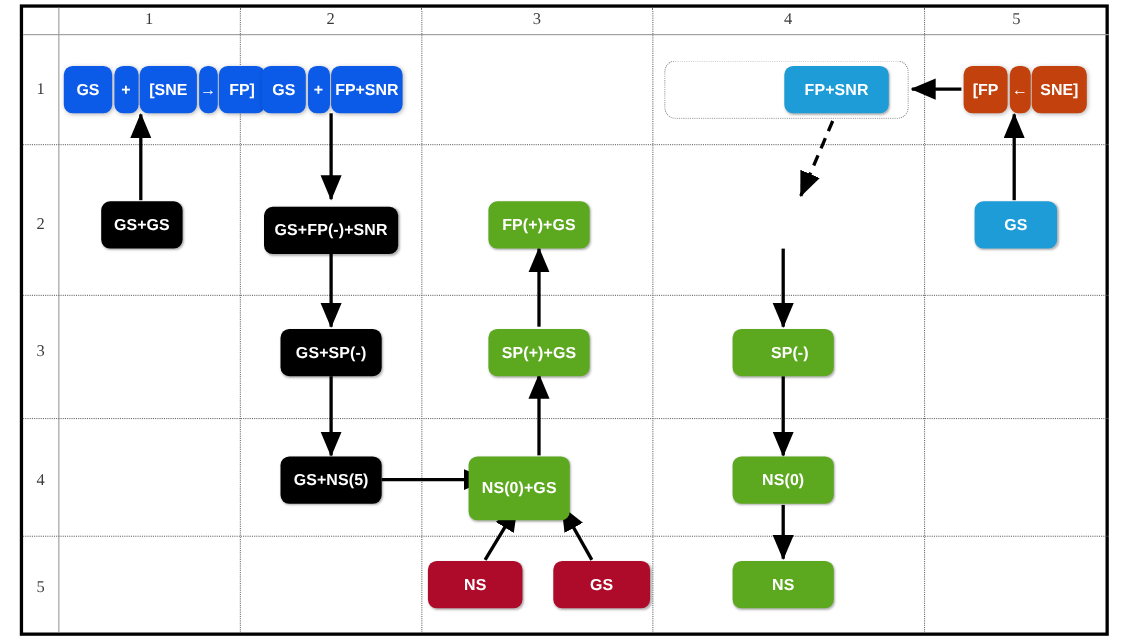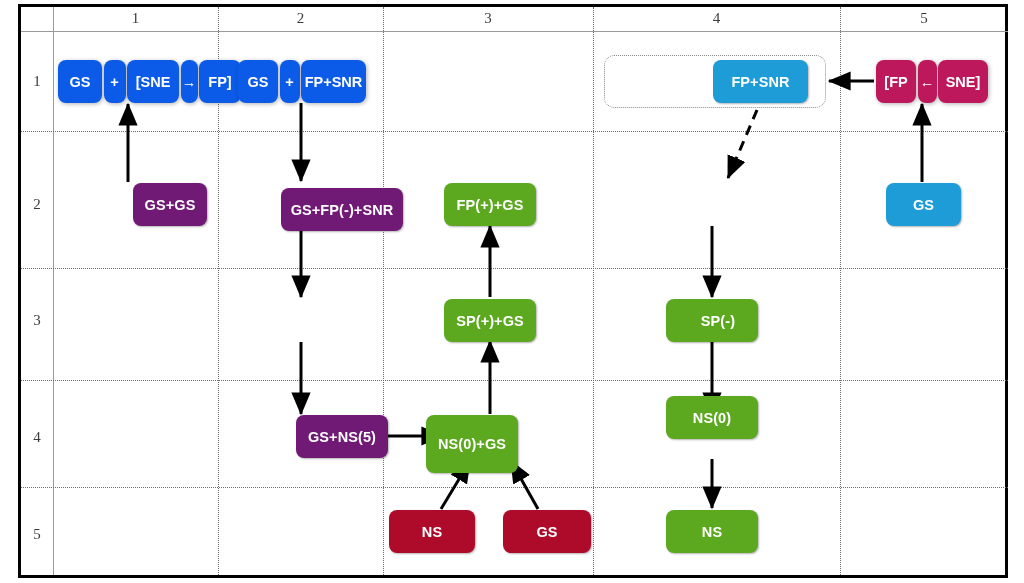--- a/index.html
+++ b/index.html
@@ -66,21 +66,21 @@
     justify-content: center;
     border-radius: 8px;
     color: #ffffff;
     font-size: 14.5px;
     font-weight: bold;
     letter-spacing: .1px;
     white-space: nowrap;
     text-align: center;
     box-shadow: 1px 1px 2px rgba(0,0,0,.30);
   }
-  .node.blue      { background: #701a75; margin-left: 41px; }
+  .node.blue      { background: #000000; }
   .node.lightblue { background: #1E9CD7; }
   .node.green     { background: #5CA81F; }
   .node.darkred   { background: #AE0B2B; }
 
   
   .composite {
     position: absolute;
     display: flex;
     align-items: stretch;
     gap: 1.5px;
@@ -91,21 +91,21 @@
     align-items: center;
     justify-content: center;
     border-radius: 8px;
     color: #ffffff;
     font-size: 14.5px;
     font-weight: bold;
     white-space: nowrap;
     padding: 0 4px;
   }
   .composite.blue .chip      { background: #0B5BE8; }
-  .composite.lightblue .chip { background: #be185d; }
+  .composite.lightblue .chip { background: #c2410c; }
 
   
   .group-box {
     position: absolute;
     border: 1.6px dotted #8a8a8a;
     border-radius: 10px;
     background: transparent;
   }
 
   
@@ -195,33 +195,34 @@
 
   <div class="node blue" style="left:92px; top:183px; width:74px; height:43px;">GS+GS</div>
 
   <div class="composite blue" style="left:238px; top:60px; height:43px;">
     <span class="chip" style="width:40px">GS</span>
     <span class="chip" style="width:20px">+</span>
     <span class="chip" style="width:65px">FP+SNR</span>
   </div>
 
   <div class="node blue" style="left:240px; top:188px; width:122px; height:43px;">GS+FP(-)+SNR</div>
+  <div class="node blue" style="left:255px; top:299px; width:92px; height:43px;">GS+SP(-)</div>
   <div class="node blue" style="left:255px; top:415px; width:92px; height:43px;">GS+NS(5)</div>
 
   <div class="node green" style="left:444px; top:299px; width:92px; height:43px;">SP(+)+GS</div>
   <div class="node green" style="left:444px; top:183px; width:92px; height:43px;">FP(+)+GS</div>
   <div class="node green" style="left:426px; top:415px; width:92px; height:58px;">NS(0)+GS</div>
   <div class="node darkred" style="left:389px; top:510px; width:86px; height:43px;">NS</div>
   <div class="node darkred" style="left:503px; top:510px; width:88px; height:43px;">GS</div>
 
   <div class="group-box" style="left:604px; top:55px; width:222px; height:53px;"></div>
   <div class="node lightblue" style="left:713px; top:60px; width:95px; height:43px;">FP+SNR</div>
 
   <div class="node green" style="left:666px; top:299px; width:92px; height:43px;padding-left:12px;">SP(-)</div>
-  <div class="node green" style="left:666px; top:396px; width:92px; height:43px;">NS(0)</div>
+  <div class="node green" style="left:666px; top:415px; width:92px; height:43px;">NS(0)</div>
   <div class="node green" style="left:666px; top:510px; width:92px; height:43px;">NS</div>
 
   <div class="composite lightblue" style="left:876px; top:60px; height:43px;">
     <span class="chip" style="width:40px">[FP</span>
     <span class="chip" style="width:19px">←</span>
     <span class="chip" style="width:50px">SNE]</span>
   </div>
 
   <div class="node lightblue" style="left:886px; top:183px; width:75px; height:43px;">GS</div>
 

